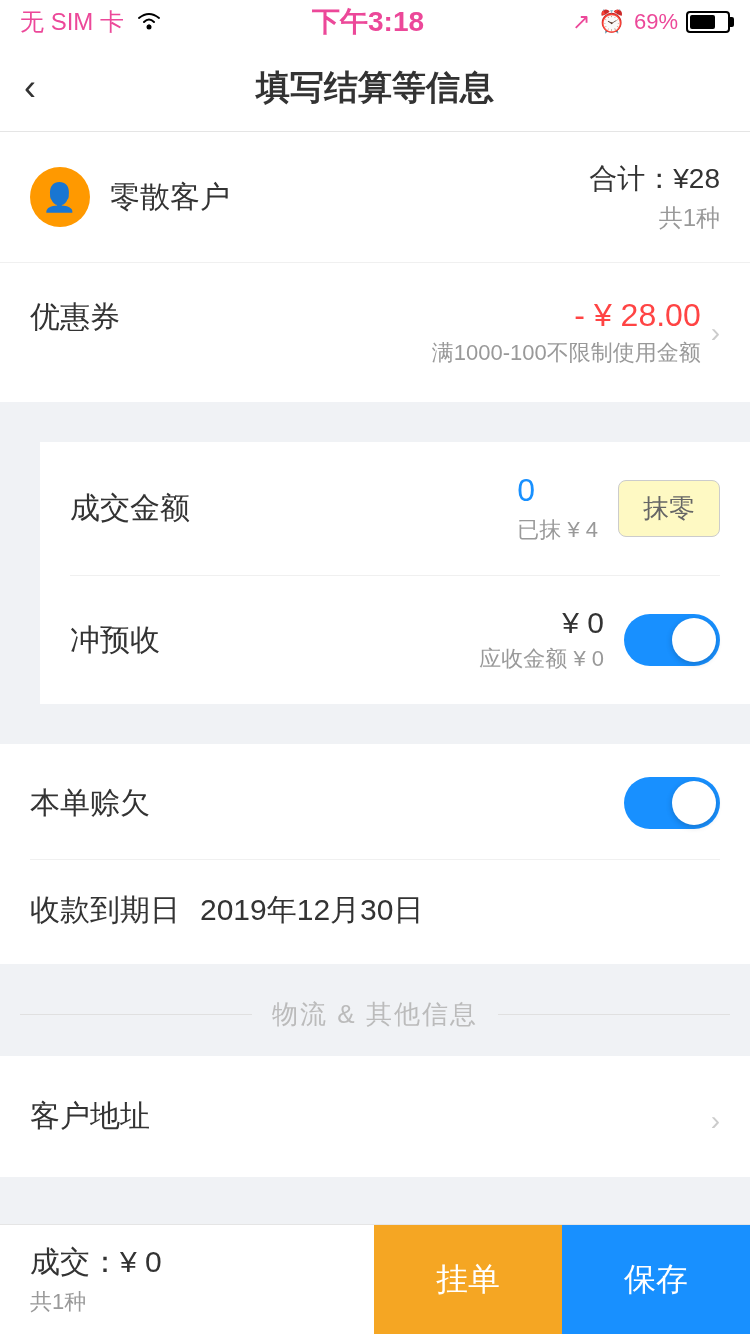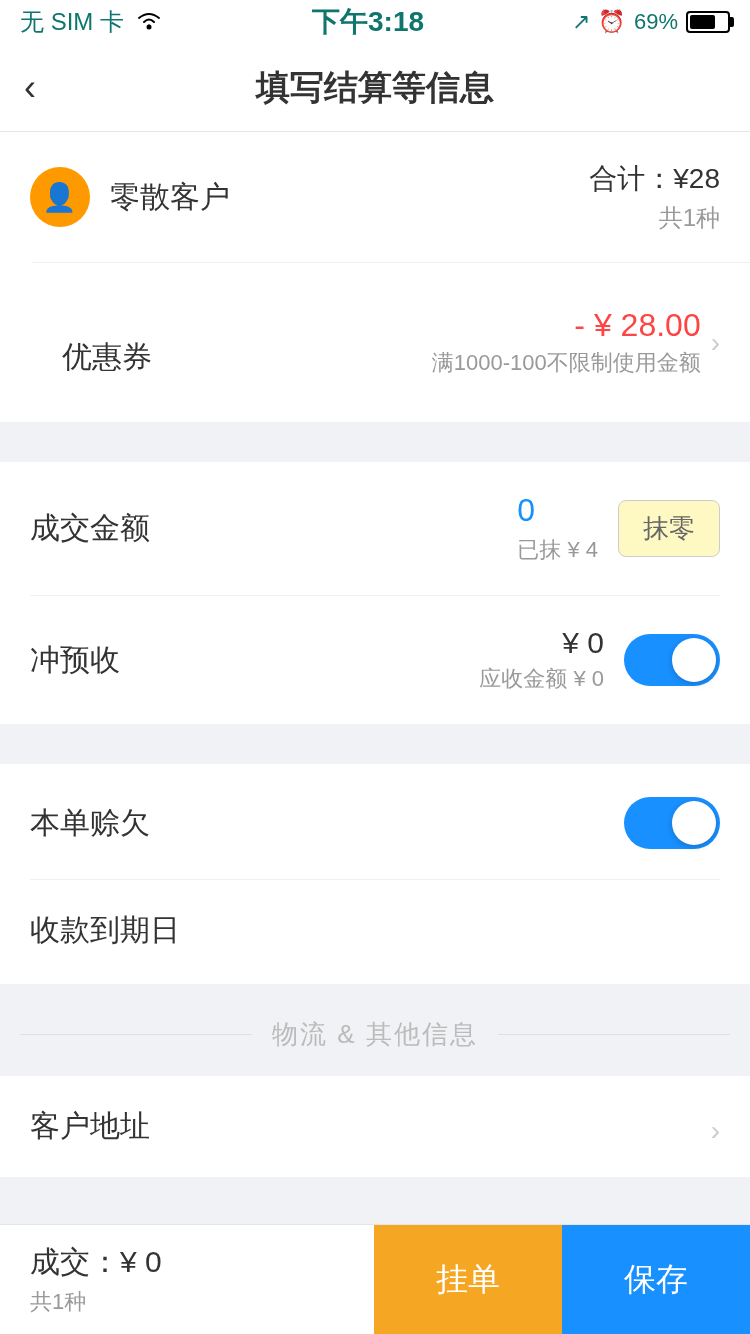--- a/index.html
+++ b/index.html
@@ -17,21 +17,21 @@
     
     .status-bar {
       width: 100%;
       height: 44px;
       background: #fff;
       display: flex;
       align-items: center;
       justify-content: space-between;
       padding: 0 20px;
       font-size: 24px;
-      color: #0f766e;
+      color: #ec4899;
     }
     .status-left { display: flex; align-items: center; gap: 10px; }
     .status-center { font-size: 28px; font-weight: 600; }
     .status-right { display: flex; align-items: center; gap: 8px; font-size: 22px; }
     .battery-icon {
       width: 44px; height: 22px; border: 2px solid #000; border-radius: 4px; position: relative;
       display: flex; align-items: center; padding: 2px;
     }
     .battery-icon::after {
       content: ''; position: absolute; right: -6px; top: 50%; transform: translateY(-50%);
@@ -82,42 +82,42 @@
       display: flex; align-items: center; justify-content: center;
       font-size: 28px; color: #fff;
     }
     .customer-name { font-size: 30px; color: #333; }
     .customer-right { text-align: right; }
     .customer-total { font-size: 28px; color: #333; }
     .customer-count { font-size: 24px; color: #999; margin-top: 4px; }
 
     
     .coupon-row {
-      display: flex; align-items: flex-end; justify-content: space-between;
-      padding: 44px 30px;
+      display: flex; align-items: flex-start; justify-content: space-between;
+      padding: 34px 30px;
       background: #fff;
       border-top: 1px solid #f0f0f0;
-      margin-left: 32px;
     }
     .coupon-label { font-size: 30px; color: #333; }
     .coupon-right { display: flex; align-items: center; gap: 10px; }
     .coupon-value-block { text-align: right; }
     .coupon-discount { font-size: 32px; color: #ff4444; font-weight: 500; }
     .coupon-desc { font-size: 22px; color: #999; margin-top: 4px; }
     .chevron-right { font-size: 28px; color: #ccc; }
 
     
     .section-divider {
       height: 20px; background: #f0f2f5;
     }
 
     
     .amount-section {
       background: #fff;
       padding: 0 30px;
+      margin-left: 40px;
     }
     .amount-row {
       display: flex; align-items: center; justify-content: space-between;
       padding: 30px 0;
       border-bottom: 1px solid #f0f0f0;
     }
     .amount-row:last-child { border-bottom: none; }
     .amount-label { font-size: 30px; color: #333; }
     .amount-right { display: flex; align-items: center; gap: 20px; }
     .amount-value { font-size: 32px; color: #1890ff; font-weight: 500; }
@@ -182,21 +182,21 @@
       flex: 1; height: 1px; background: #e0e0e0; margin: 0 20px;
     }
 
     
     .address-section {
       background: #fff;
       padding: 0 30px;
     }
     .address-row {
       display: flex; align-items: flex-end; justify-content: space-between;
-      padding: 30px 0;
+      padding: 40px 0;
     }
     .address-label { font-size: 30px; color: #333; min-width: 120px; }
     .address-value { font-size: 28px; color: #333; flex: 1; margin: 0 20px; }
 
     
     .bottom-bar {
       position: fixed;
       bottom: 0; left: 0; width: 750px;
       height: 110px;
       background: #fff;
@@ -314,20 +314,21 @@
 
   <div class="debt-section card">
     <div class="debt-row">
       <span class="debt-label">本单赊欠</span>
       <div class="toggle">
         <div class="toggle-knob"></div>
       </div>
     </div>
     <div class="due-date-row">
       <span class="due-date-label">收款到期日</span>
+      <span class="due-date-value">2019年12月30日</span>
     </div>
   </div>
 
   <div class="logistics-divider">
     <div class="divider-line"></div>
     <span class="logistics-text">物流 &amp; 其他信息</span>
     <div class="divider-line"></div>
   </div>
 
   <div class="address-section card">

